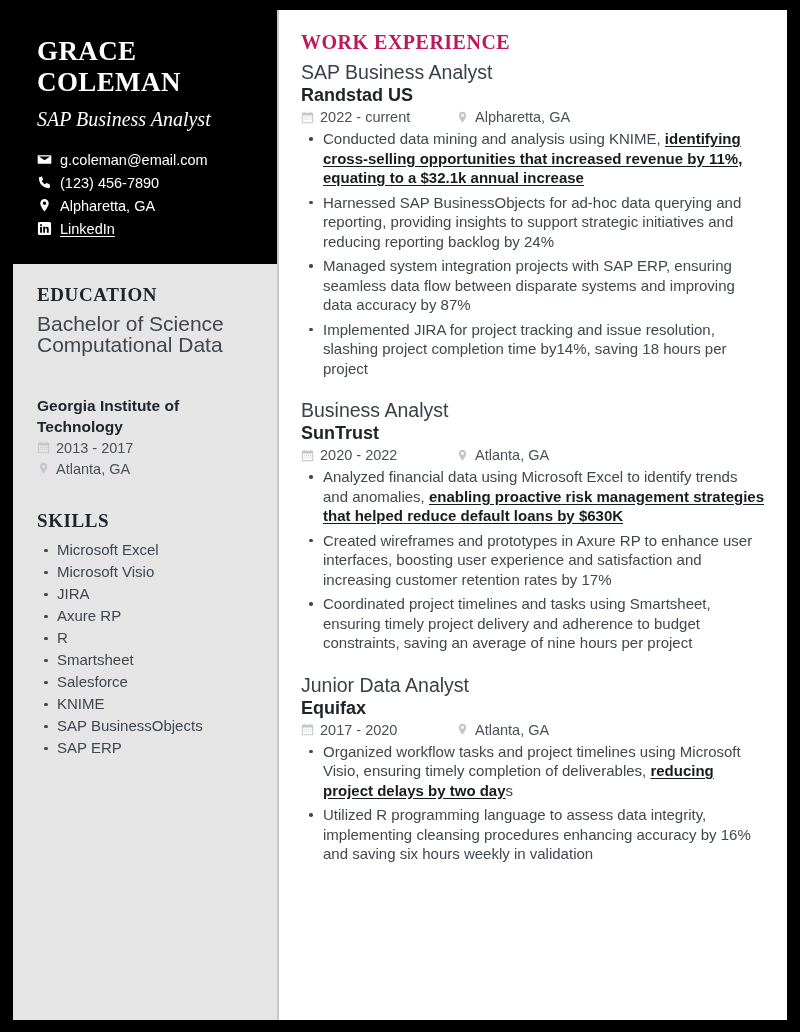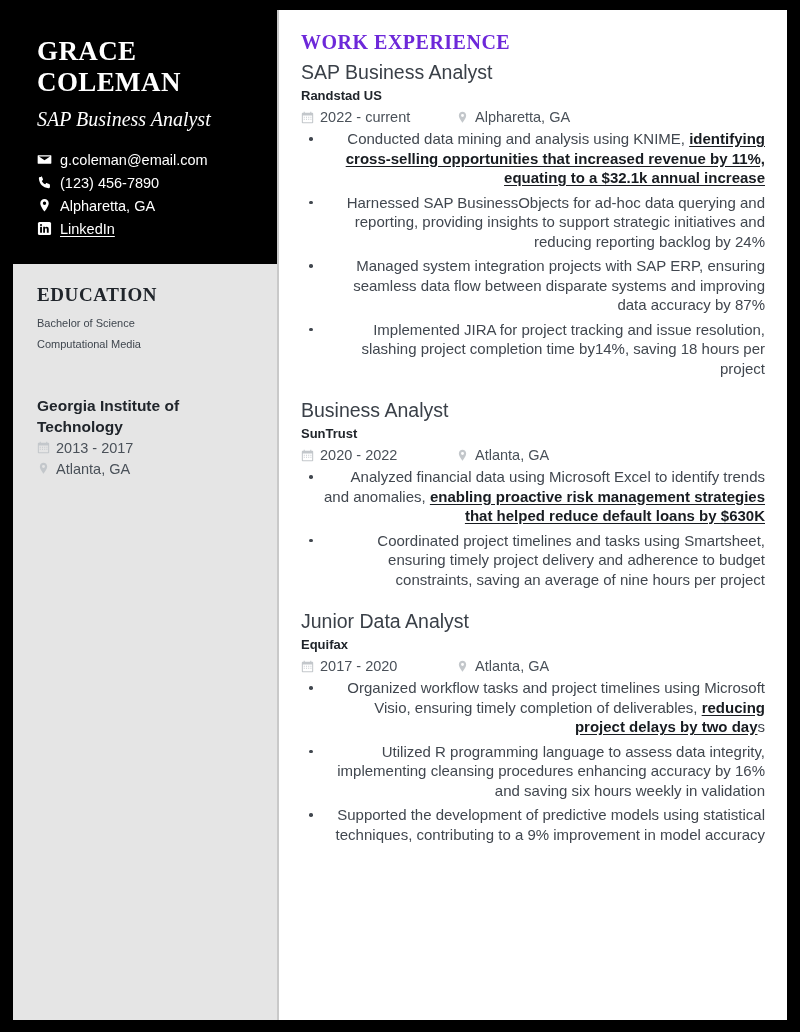--- a/index.html
+++ b/index.html
@@ -102,21 +102,21 @@
   .side-section-title {
     font-family: "Liberation Serif", serif;
     font-weight: bold;
     font-size: 19px;
     letter-spacing: 0.6px;
     color: #20252b;
     margin-bottom: 7px;
   }
 
   .edu-degree {
-    font-size: 11px;
+    font-size: 21px;
     line-height: 21px;
     color: #3f464e;
   }
   .edu-school {
     font-size: 15.5px;
     line-height: 21px;
     font-weight: bold;
     color: #20252b;
     margin-top: 40px;
   }
@@ -170,36 +170,36 @@
     flex: 1;
     background: #ffffff;
     padding: 21px 22px 20px 22px;
   }
 
   .main-section-title {
     font-family: "Liberation Serif", serif;
     font-weight: bold;
     font-size: 20px;
     letter-spacing: 0.5px;
-    color: #6d28d9;
+    color: #be185d;
     margin-bottom: 5px;
   }
 
   .job { margin-bottom: 19px; }
   .job:last-child { margin-bottom: 16px; }
 
   .job-role {
     font-size: 19.5px;
     line-height: 26px;
     color: #3a4048;
     font-weight: normal;
   }
 
   .job-company {
-    font-size: 13px;
+    font-size: 18px;
     line-height: 21px;
     font-weight: bold;
     color: #20252b;
   }
 
   .job-meta {
     display: flex;
     align-items: center;
     margin-top: 1px;
     margin-bottom: 2px;
@@ -209,21 +209,20 @@
 
   .bullets { list-style: none; }
 
   .bullet {
     position: relative;
     padding-left: 22px;
     font-size: 15px;
     line-height: 19.5px;
     color: #41474f;
     margin-bottom: 5px;
-    text-align: right;
   }
   .bullet:last-child { margin-bottom: 0; }
   .bullet::before {
     content: "";
     position: absolute;
     left: 8px;
     top: 8px;
     width: 3.5px;
     height: 3.5px;
     border-radius: 50%;
@@ -290,41 +289,56 @@
             <a class="contact-link" href="#">LinkedIn</a>
           </li>
         </ul>
       </div>
 
       <div class="sidebar-body">
 
         <section>
           <h2 class="side-section-title">EDUCATION</h2>
           <div class="edu-degree">Bachelor of Science</div>
-          <div class="edu-degree">Computational Media</div>
+          <div class="edu-degree">Computational Data</div>
           <div class="edu-school">Georgia Institute of Technology</div>
           <div class="meta-row">
             <span class="ico">
               <svg width="13" height="13" viewBox="0 0 16 16">
                   <path d="M2 3h12v11H2z" fill="none"></path>
                   <path d="M4.6 1v1.3h6.8V1h1.3v1.3H14c.6 0 1 .4 1 1V14c0 .6-.4 1-1 1H2c-.6 0-1-.4-1-1V3.3c0-.6.4-1 1-1h1.3V1h1.3zM13.7 5.6H2.3V13.7h11.4V5.6zM4.6 7v1.2H3.4V7h1.2zm2.8 0v1.2H6.2V7h1.2zm2.7 0v1.2H8.9V7h1.2zm2.7 0v1.2h-1.2V7h1.2zM4.6 9.6v1.2H3.4V9.6h1.2zm2.8 0v1.2H6.2V9.6h1.2zm2.7 0v1.2H8.9V9.6h1.2zm2.7 0v1.2h-1.2V9.6h1.2z"></path>
                 </svg>
             </span>
             <span>2013 - 2017</span>
           </div>
           <div class="meta-row">
             <span class="ico">
               <svg width="13" height="13" viewBox="0 0 16 16">
                   <path d="M8 1c2.5 0 4.5 2 4.5 4.5 0 3.2-4 8.3-4.2 8.5a.4.4 0 0 1-.6 0C7.5 13.8 3.5 8.7 3.5 5.5 3.5 3 5.5 1 8 1zm0 2.8a1.8 1.8 0 1 0 0 3.6 1.8 1.8 0 0 0 0-3.6z"></path>
                 </svg>
             </span>
             <span>Atlanta, GA</span>
           </div>
         </section>
 
+        <section class="skills-block">
+          <h2 class="side-section-title">SKILLS</h2>
+          <ul class="skills-list">
+            <li class="skill-item">Microsoft Excel</li>
+            <li class="skill-item">Microsoft Visio</li>
+            <li class="skill-item">JIRA</li>
+            <li class="skill-item">Axure RP</li>
+            <li class="skill-item">R</li>
+            <li class="skill-item">Smartsheet</li>
+            <li class="skill-item">Salesforce</li>
+            <li class="skill-item">KNIME</li>
+            <li class="skill-item">SAP BusinessObjects</li>
+            <li class="skill-item">SAP ERP</li>
+          </ul>
+        </section>
 
       </div>
     </aside>
 
     <main class="main">
       <h1 class="main-section-title">WORK EXPERIENCE</h1>
       <div id="jobs-container">
           <section class="job">
             <div class="job-role">SAP Business Analyst</div>
             <div class="job-company">Randstad US</div>
@@ -369,20 +383,21 @@
                 <span class="ico">
                   <svg width="13" height="13" viewBox="0 0 16 16">
                     <path d="M8 1c2.5 0 4.5 2 4.5 4.5 0 3.2-4 8.3-4.2 8.5a.4.4 0 0 1-.6 0C7.5 13.8 3.5 8.7 3.5 5.5 3.5 3 5.5 1 8 1zm0 2.8a1.8 1.8 0 1 0 0 3.6 1.8 1.8 0 0 0 0-3.6z"></path>
                   </svg>
                 </span>
                 <span>Atlanta, GA</span>
               </div>
             </div>
             <ul class="bullets">
               <li class="bullet">Analyzed financial data using Microsoft Excel to identify trends and anomalies, <span class="hl">enabling proactive risk management strategies that helped reduce default loans by $630K</span></li>
+              <li class="bullet">Created wireframes and prototypes in Axure RP to enhance user interfaces, boosting user experience and satisfaction and increasing customer retention rates by 17%</li>
               <li class="bullet">Coordinated project timelines and tasks using Smartsheet, ensuring timely project delivery and adherence to budget constraints, saving an average of nine hours per project</li>
             </ul>
           </section>
           <section class="job">
             <div class="job-role">Junior Data Analyst</div>
             <div class="job-company">Equifax</div>
             <div class="job-meta">
               <div class="meta-row meta-date">
                 <span class="ico">
                   <svg width="13" height="13" viewBox="0 0 16 16">
@@ -396,20 +411,19 @@
                   <svg width="13" height="13" viewBox="0 0 16 16">
                     <path d="M8 1c2.5 0 4.5 2 4.5 4.5 0 3.2-4 8.3-4.2 8.5a.4.4 0 0 1-.6 0C7.5 13.8 3.5 8.7 3.5 5.5 3.5 3 5.5 1 8 1zm0 2.8a1.8 1.8 0 1 0 0 3.6 1.8 1.8 0 0 0 0-3.6z"></path>
                   </svg>
                 </span>
                 <span>Atlanta, GA</span>
               </div>
             </div>
             <ul class="bullets">
               <li class="bullet">Organized workflow tasks and project timelines using Microsoft Visio, ensuring timely completion of deliverables, <span class="hl">reducing project delays by two day</span>s</li>
               <li class="bullet">Utilized R programming language to assess data integrity, implementing cleansing procedures enhancing accuracy by 16% and saving six hours weekly in validation</li>
-              <li class="bullet">Supported the development of predictive models using statistical techniques, contributing to a 9% improvement in model accuracy</li>
             </ul>
           </section>
         </div>
     </main>
 
   </div>
 </div>
 
 </body></html>

